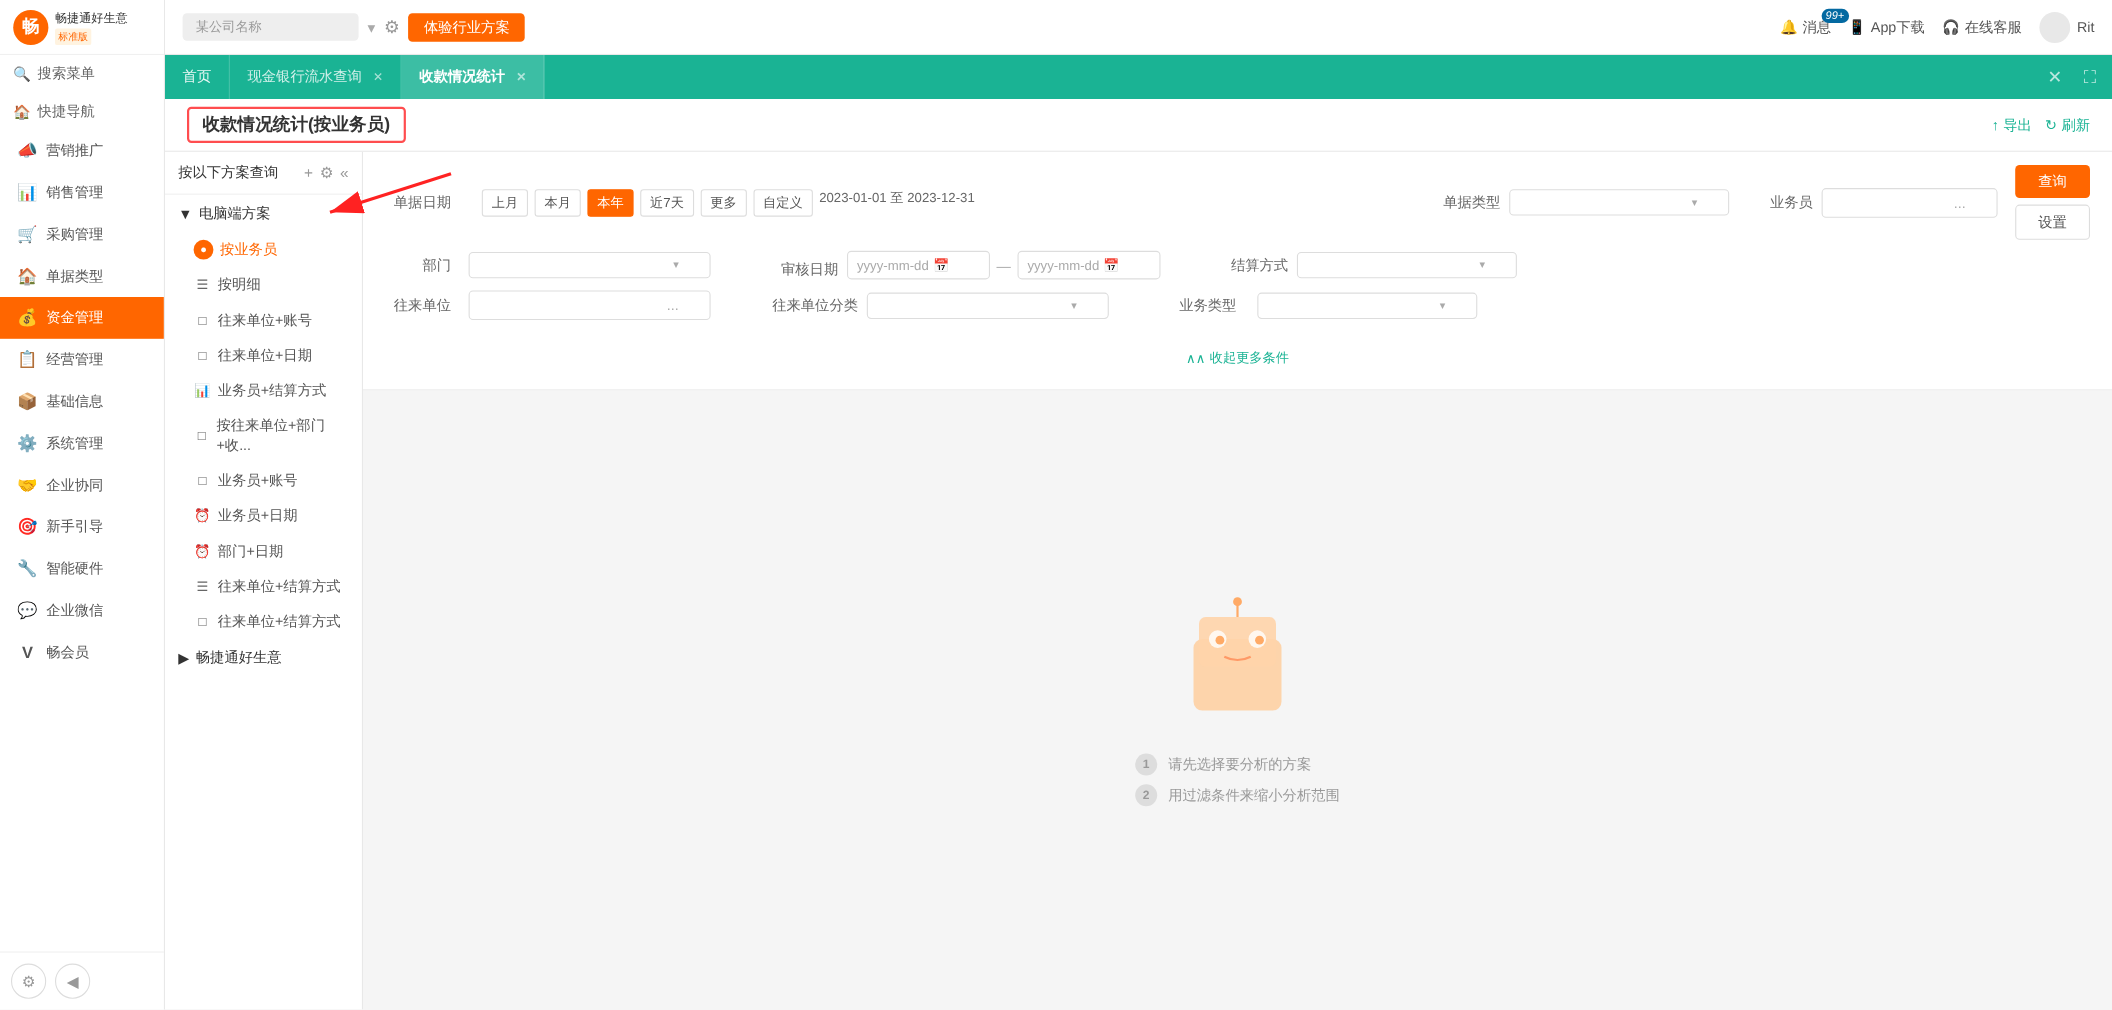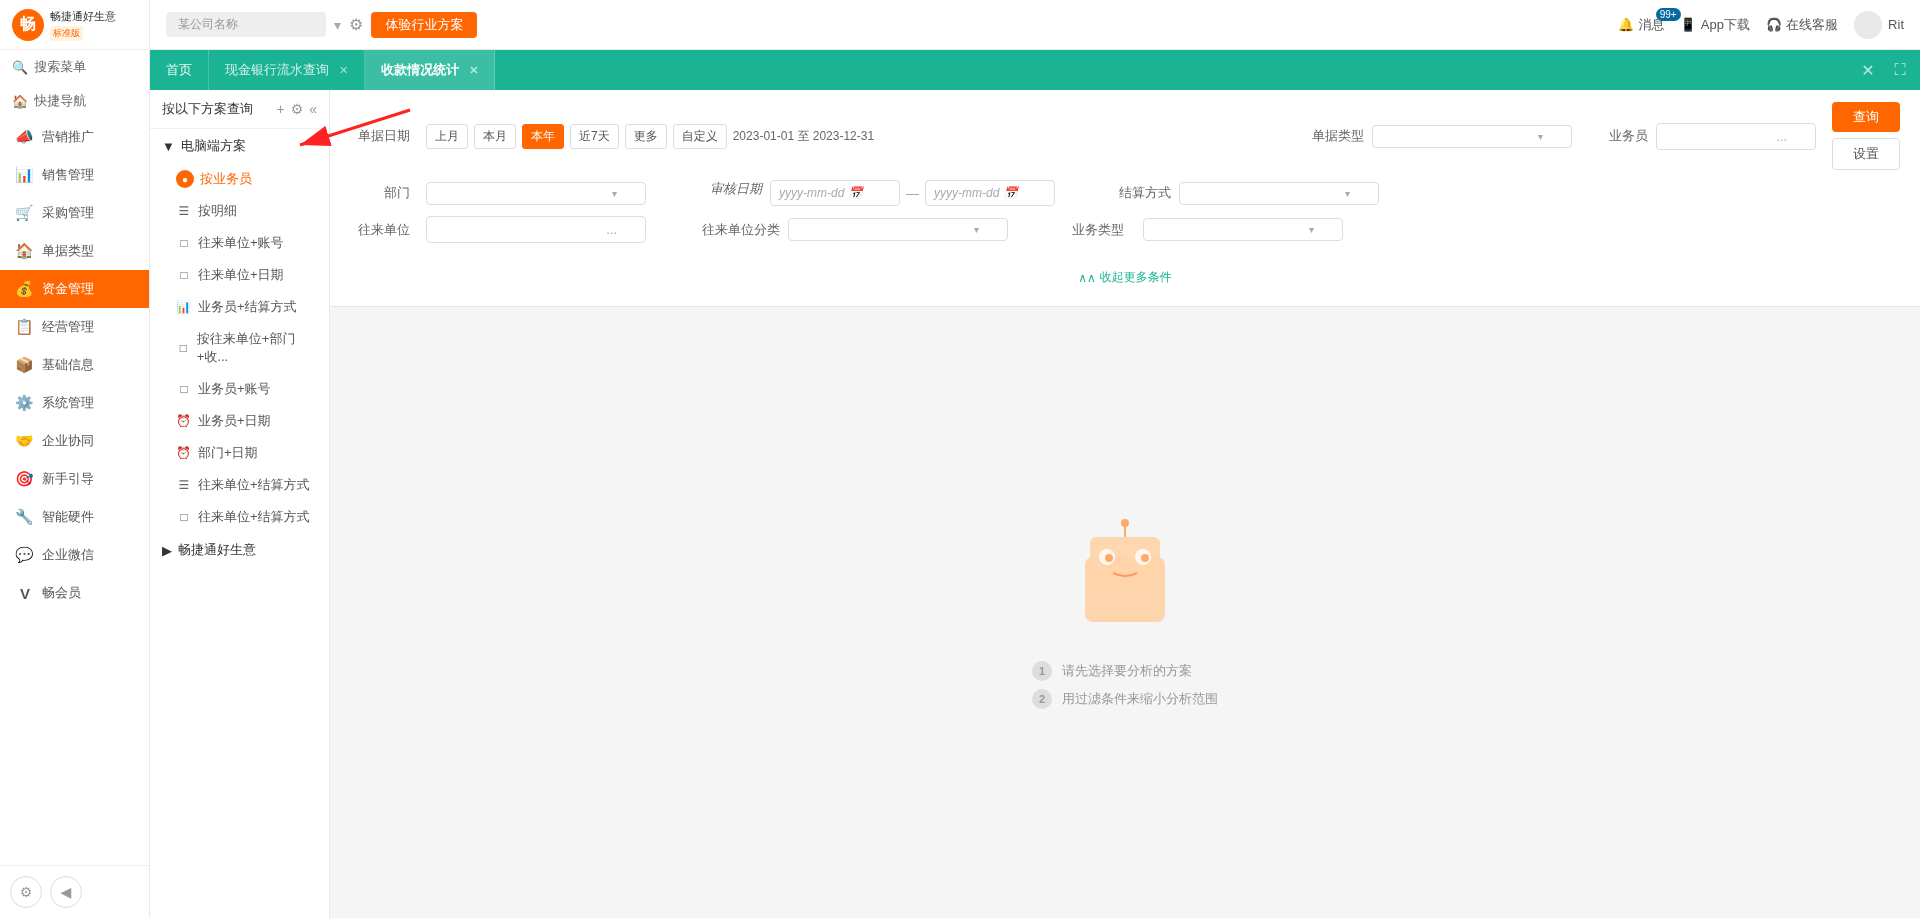--- a/index.html
+++ b/index.html
@@ -60,21 +60,21 @@
     .scheme-item-icon.orange-circle { background: #ff6600; color: white; border-radius: 50%; width: 18px; height: 18px; font-size: 10px; }
 
     
     .right-panel { flex: 1; display: flex; flex-direction: column; background: #f5f5f5; overflow: hidden; }
 
     
     .filter-area { background: #fff; padding: 12px 20px; border-bottom: 1px solid #e8e8e8; }
     .filter-row { display: flex; align-items: center; gap: 16px; margin-bottom: 10px; }
     .filter-row:last-child { margin-bottom: 0; }
     .filter-label { color: #666; font-size: 13px; min-width: 60px; text-align: right; }
-    .date-group { display: flex; align-items: center; gap: 6px; }
+    .date-group { display: flex; align-items: flex-start; gap: 6px; margin-left: 12px; }
     .date-btn { padding: 3px 8px; border: 1px solid #ddd; border-radius: 3px; cursor: pointer; font-size: 12px; color: #555; background: #fff; }
     .date-btn.active { background: #ff6600; color: white; border-color: #ff6600; }
     .date-range { color: #666; font-size: 12px; }
     .filter-select { border: 1px solid #ddd; border-radius: 4px; padding: 5px 28px 5px 10px; color: #555; font-size: 13px; background: #fff; min-width: 160px; cursor: pointer; position: relative; display: flex; align-items: center; justify-content: space-between; }
     .filter-select-arrow { color: #aaa; font-size: 10px; }
     .filter-date-input { display: flex; align-items: center; gap: 6px; }
     .date-input-box { border: 1px solid #ddd; border-radius: 4px; padding: 5px 8px; color: #aaa; font-size: 12px; background: #fff; display: flex; align-items: center; gap: 4px; min-width: 130px; }
     .date-separator { color: #aaa; }
     .filter-dots { color: #aaa; cursor: pointer; }
     .query-btn { background: #ff6600; color: white; border: none; border-radius: 4px; padding: 6px 20px; cursor: pointer; font-size: 13px; }
@@ -176,21 +176,21 @@
     <div class="topbar-left">
       <div style="background:#eee;border-radius:4px;padding:4px 12px;color:#999;font-size:12px;min-width:160px;">某公司名称</div>
       <span style="color:#aaa;font-size:14px;cursor:pointer;">▾</span>
       <span class="topbar-gear">⚙</span>
       <button class="topbar-solution-btn">体验行业方案</button>
     </div>
     <div class="topbar-right">
       <div class="notification-btn" style="position:relative;">
         <span>🔔</span>
         <span>消息</span>
-        <span style="background:#0369a1;color:white;font-size:10px;border-radius:8px;padding:1px 4px;position:absolute;top:-8px;right:-16px;">99+</span>
+        <span style="background:#0369a1;color:white;font-size:10px;border-radius:8px;padding:1px 4px;position:absolute;top:-8px;right:-16px;font-style:italic;">99+</span>
       </div>
       <div style="display:flex;align-items:center;gap:4px;cursor:pointer;">
         <span>📱</span>
         <span>App下载</span>
       </div>
       <div style="display:flex;align-items:center;gap:4px;cursor:pointer;">
         <span>🎧</span>
         <span>在线客服</span>
       </div>
       <div style="display:flex;align-items:center;gap:6px;cursor:pointer;">
@@ -211,20 +211,35 @@
     <div class="tab active">
       <span>收款情况统计</span>
       <span class="tab-close">✕</span>
     </div>
     <div class="tabs-right">
       <span class="tab-win-btn">✕</span>
       <span class="tab-win-btn">⛶</span>
     </div>
   </div>
 
+  <div class="page-header">
+    <div class="page-title-box">
+      <span class="page-title">收款情况统计(按业务员)</span>
+    </div>
+    <div class="page-actions">
+      <div class="action-btn">
+        <span>↑</span>
+        <span>导出</span>
+      </div>
+      <div class="action-btn">
+        <span>↻</span>
+        <span>刷新</span>
+      </div>
+    </div>
+  </div>
 
   <div class="content-wrapper">
 
     <div class="left-panel">
       <div class="panel-header">
         <span class="panel-title">按以下方案查询</span>
         <div class="panel-actions">
           <span class="panel-action-icon">+</span>
           <span class="panel-action-icon">⚙</span>
           <span class="panel-action-icon">«</span>
@@ -327,21 +342,21 @@
             <button class="set-btn">设置</button>
           </div>
         </div>
 
         <div class="filter-row">
           <span class="filter-label">部门</span>
           <div class="filter-select" style="min-width:220px;">
             <span></span>
             <span class="filter-select-arrow">▾</span>
           </div>
-          <div style="display:flex;align-items:flex-start;gap:8px;margin-left:40px;font-style:italic;">
+          <div style="display:flex;align-items:flex-end;gap:8px;margin-left:40px;">
             <span class="filter-label">审核日期</span>
             <div class="filter-date-input">
               <div class="date-input-box">
                 <span style="color:#aaa;font-size:12px;">yyyy-mm-dd</span>
                 <span style="color:#aaa;font-size:12px;">📅</span>
               </div>
               <span class="date-separator">—</span>
               <div class="date-input-box">
                 <span style="color:#aaa;font-size:12px;">yyyy-mm-dd</span>
                 <span style="color:#aaa;font-size:12px;">📅</span>

